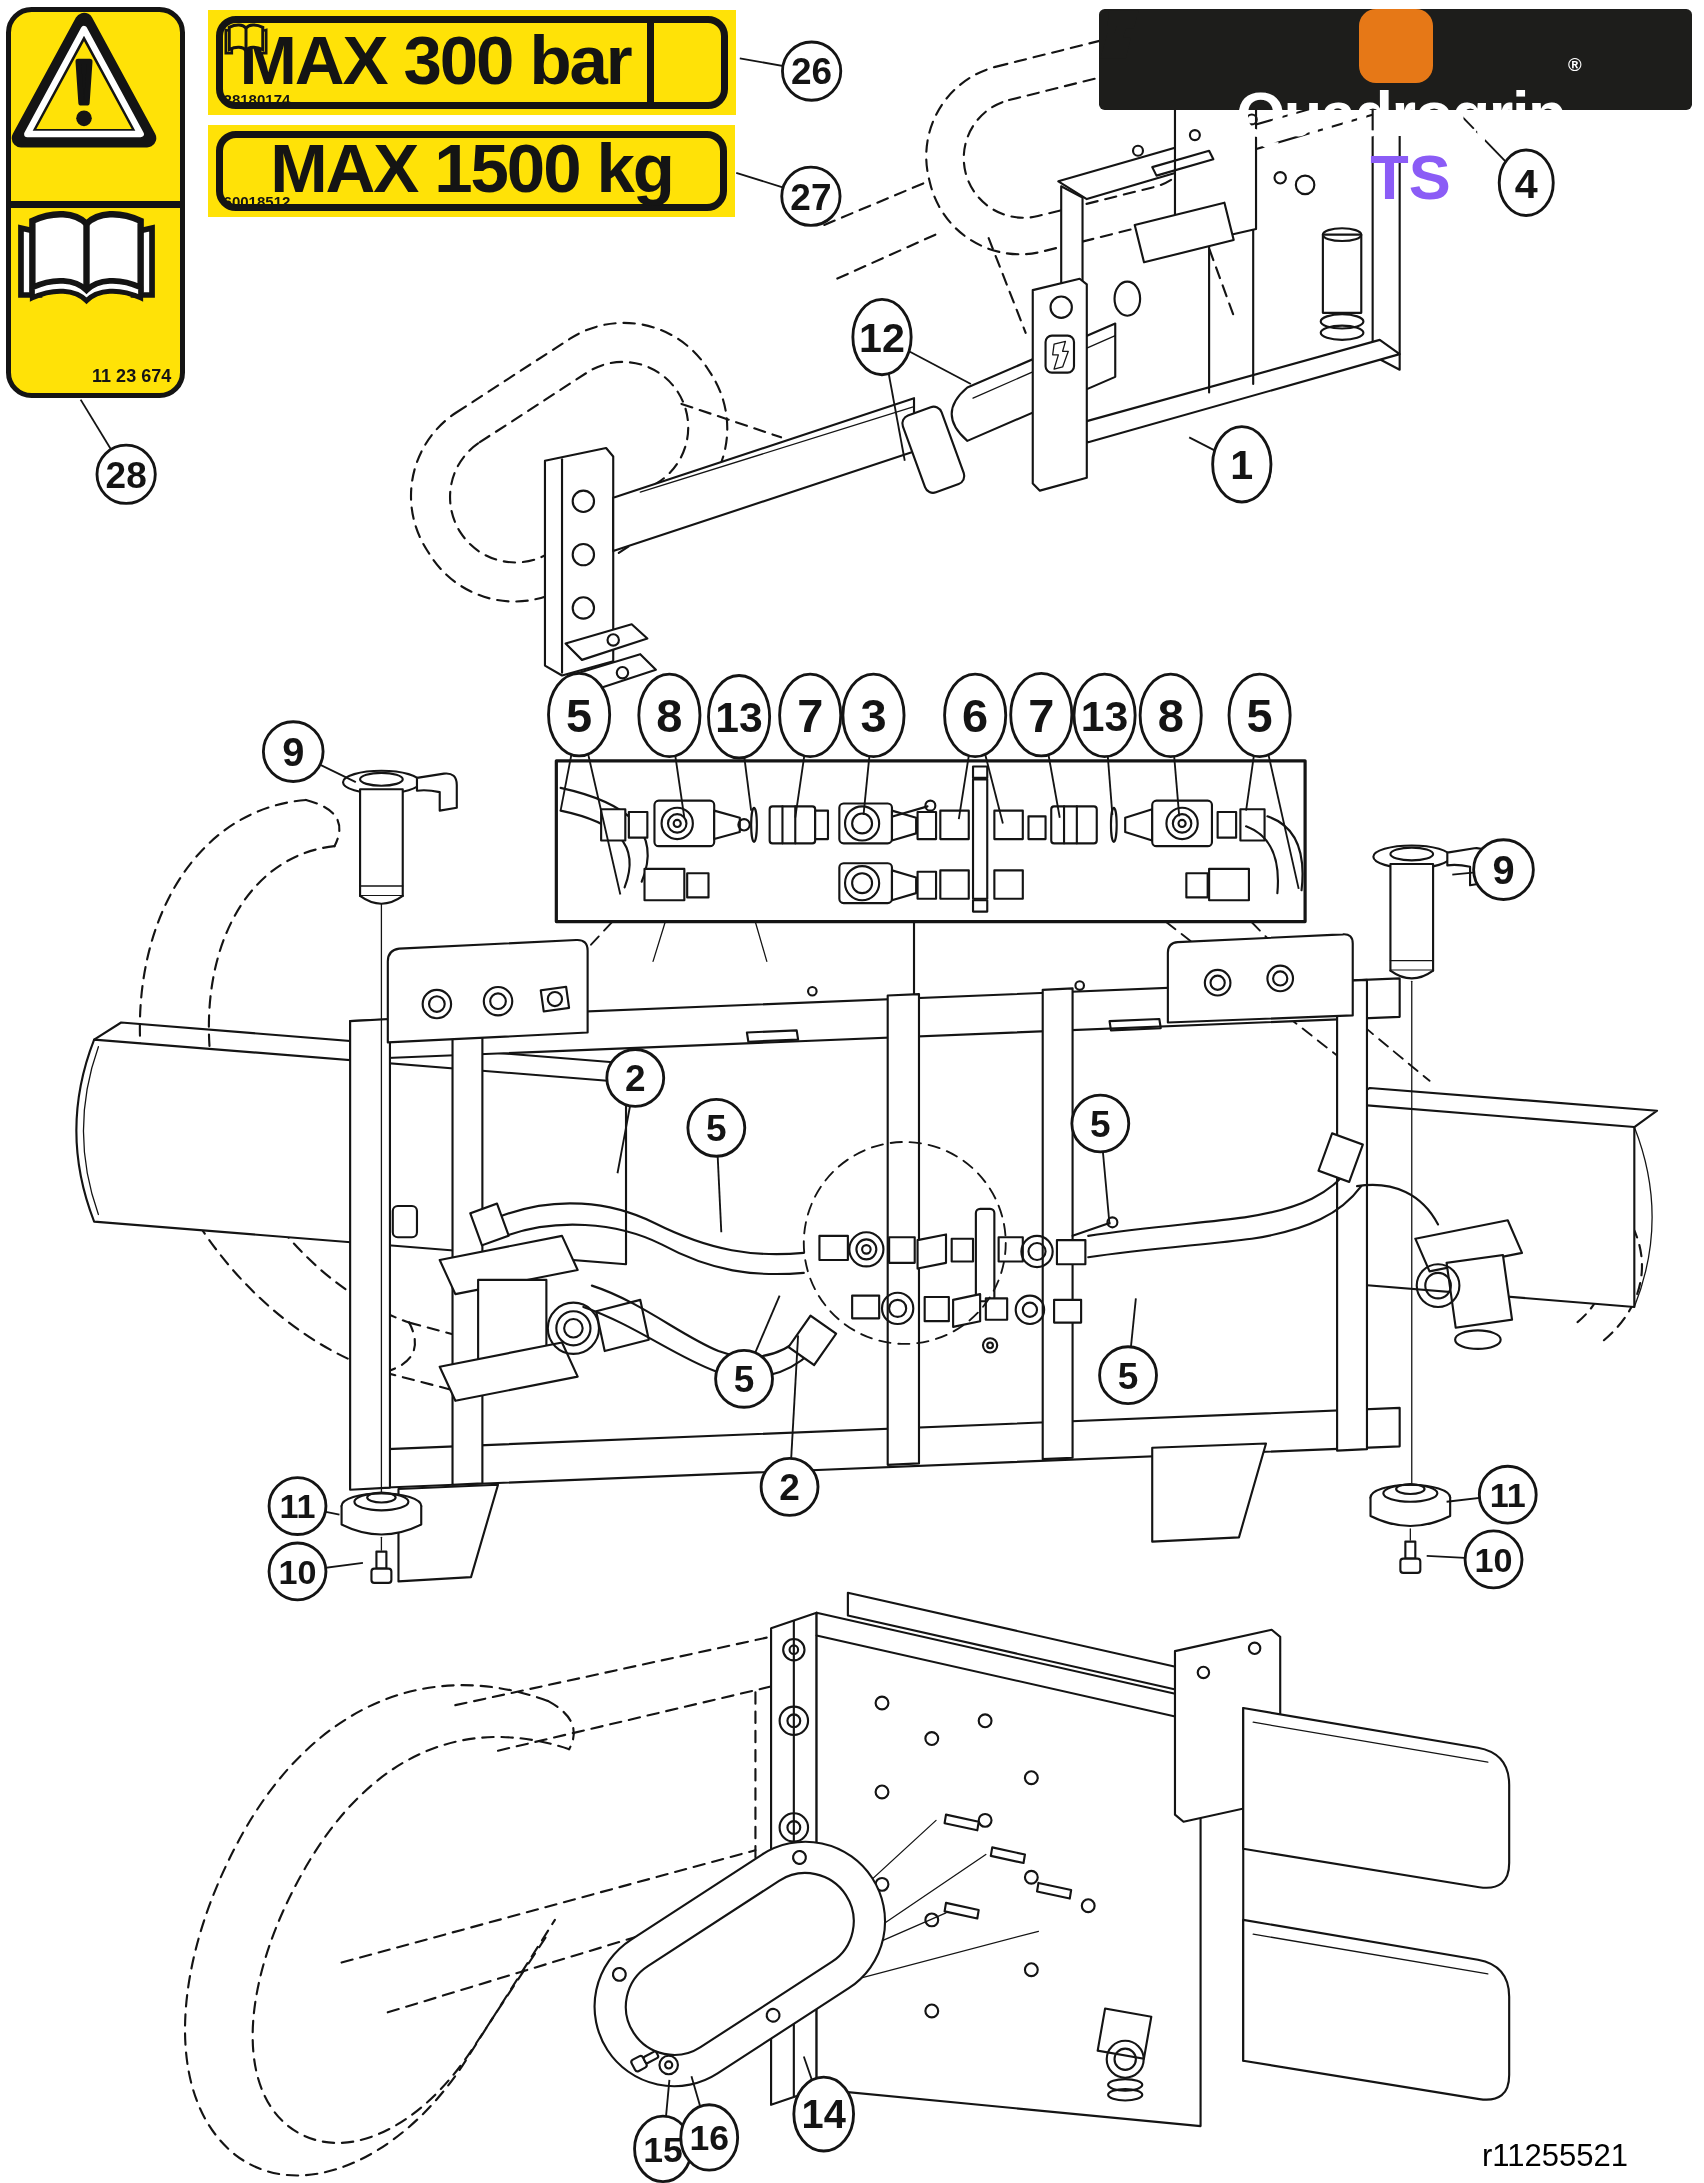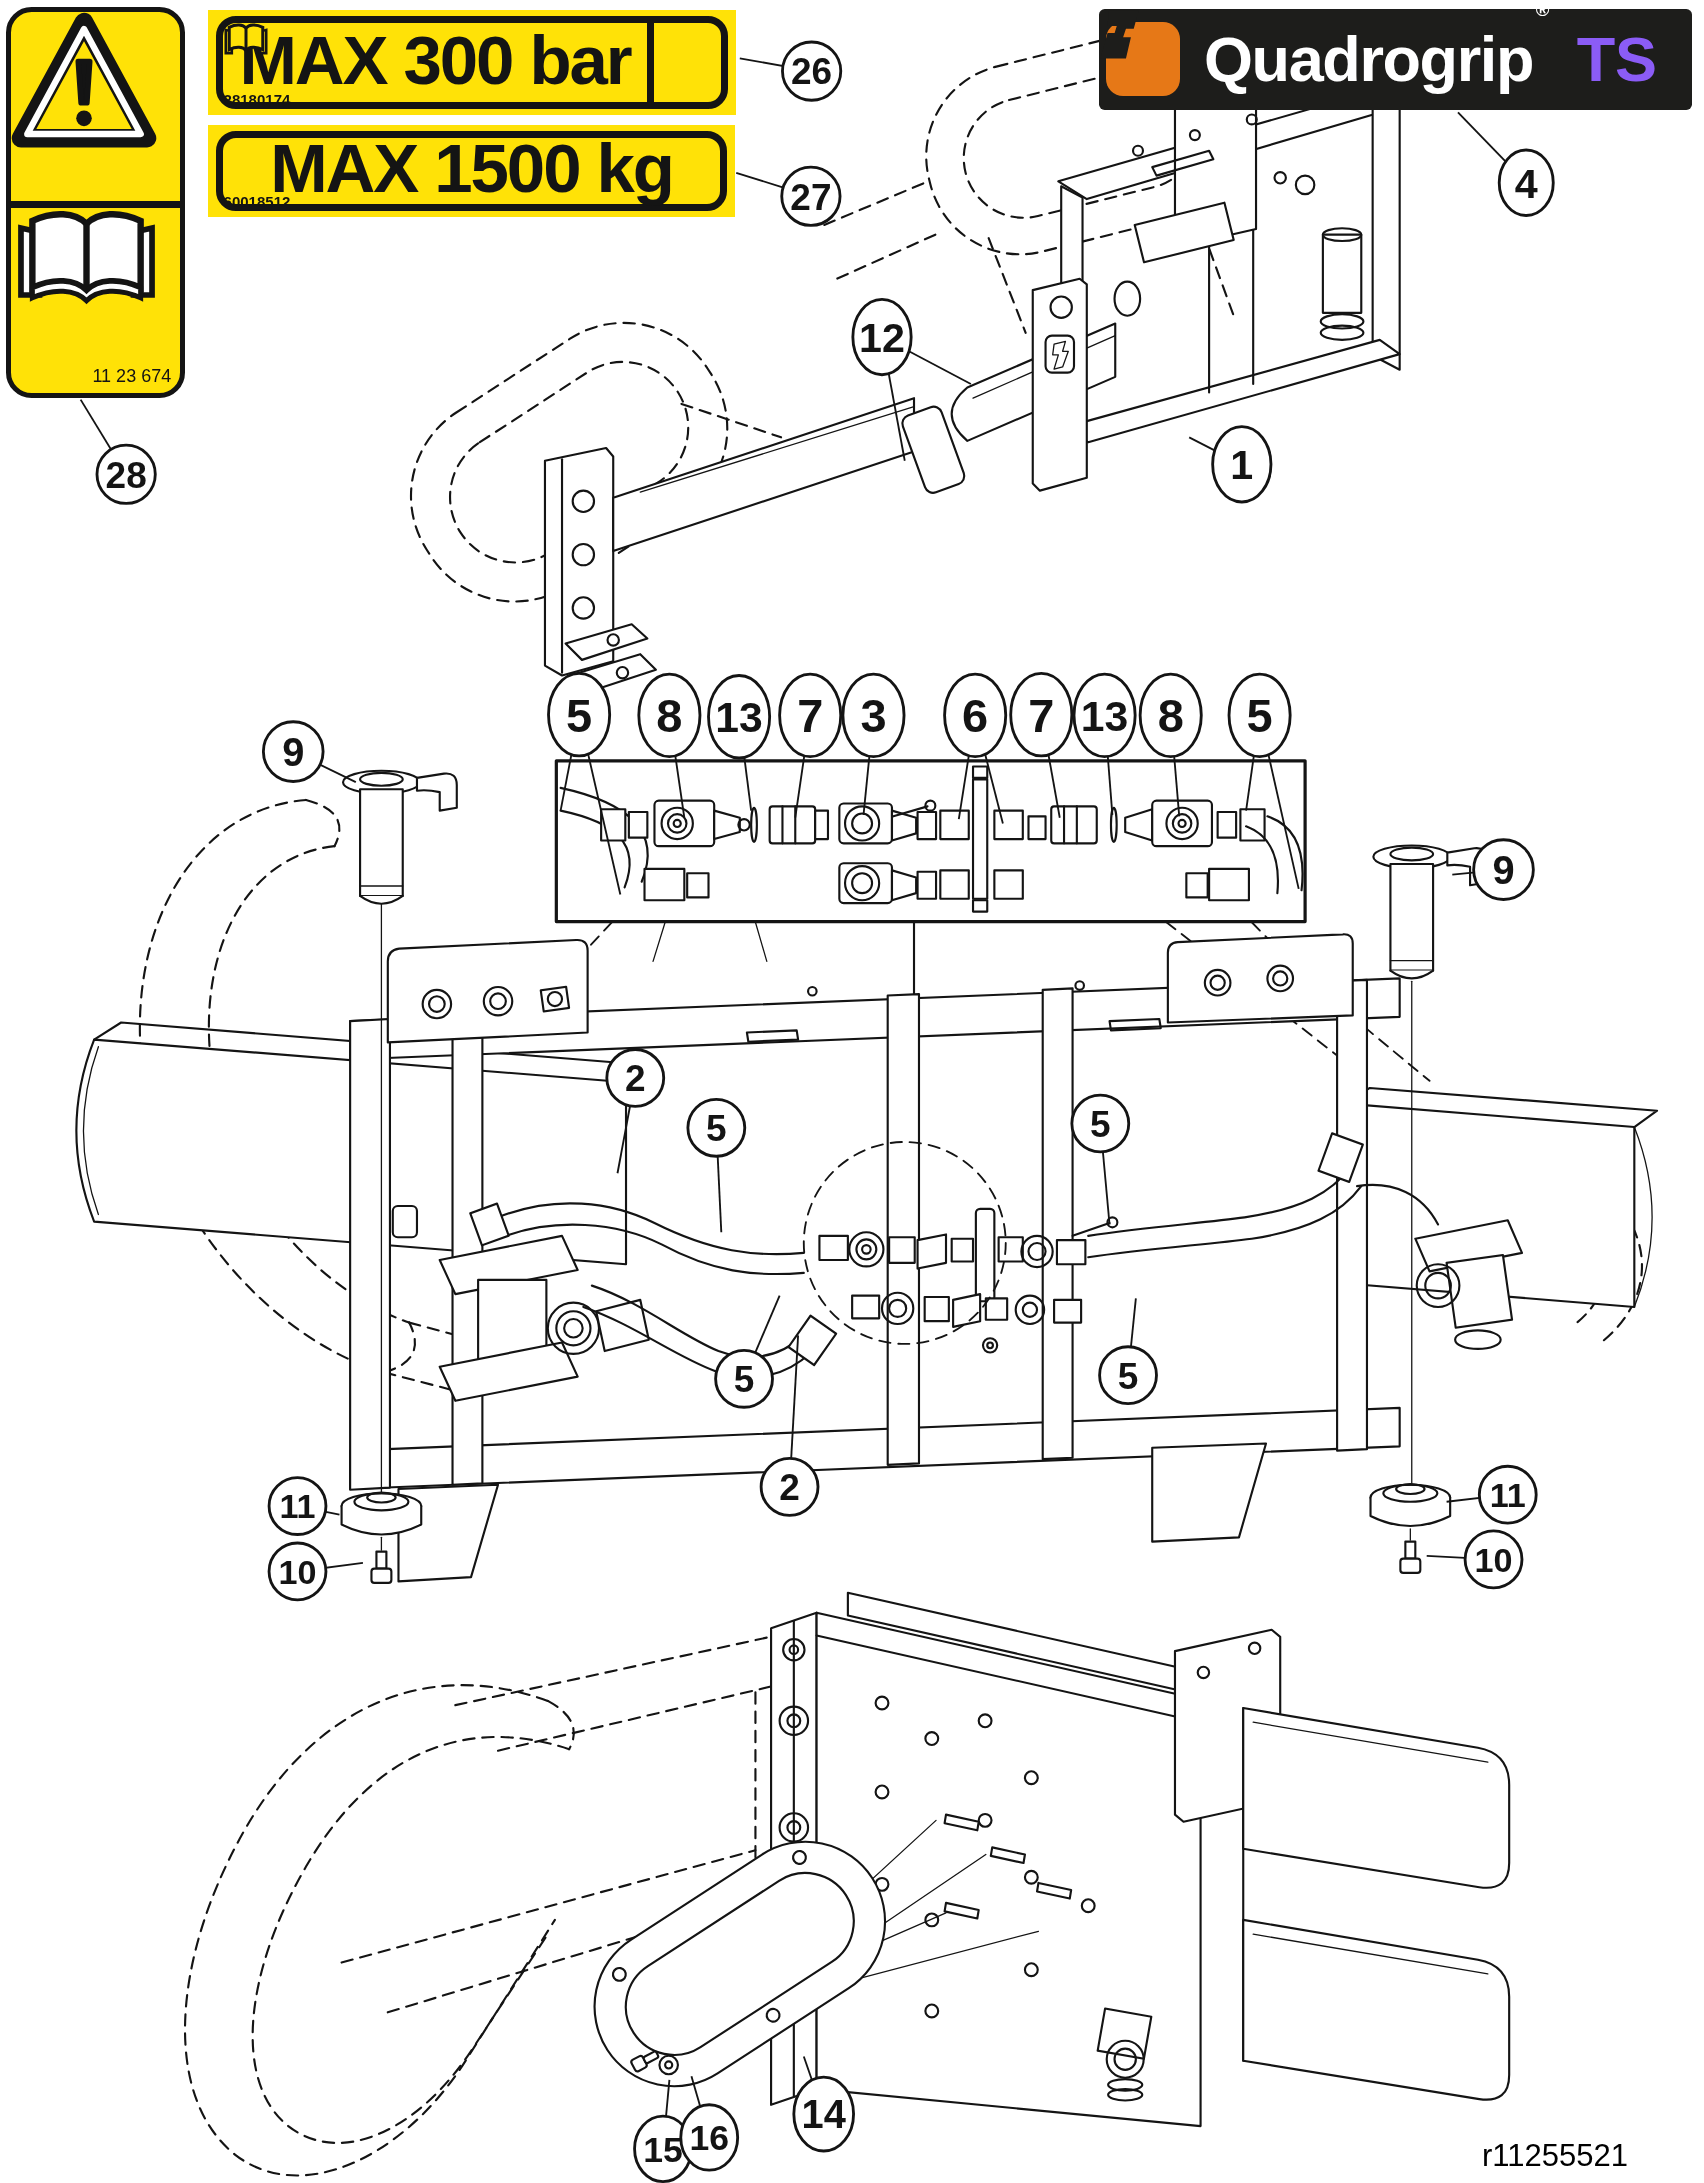--- a/index.html
+++ b/index.html
@@ -5,33 +5,33 @@
   html,body{margin:0;padding:0;background:#fff;}
   .stage{position:relative;width:1705px;height:2183px;background:#fff;
          font-family:"Liberation Sans",sans-serif;overflow:hidden;}
   .stage svg{position:absolute;left:0;top:0;}
   
   .sticker{position:absolute;box-sizing:border-box;background:var(--yellow);}
   .warning{left:5.7px;top:7.1px;width:179px;height:391px;border:5.7px solid #141414;border-radius:25.6px;}
   .warning .panel{position:absolute;left:0;width:100%;display:flex;align-items:center;justify-content:center;}
   .warning .p-top{top:0;height:196px;border-bottom:7.8px solid #141414;box-sizing:border-box;}
   .warning .p-bot{top:196px;height:183px;}
-  .warning .pn{position:absolute;right:8.5px;bottom:5.7px;font-size:18px;font-weight:normal;color:#141414;margin-top:40px;}
+  .warning .pn{position:absolute;right:8.5px;bottom:5.7px;font-size:18px;font-weight:bold;color:#141414;margin-top:40px;}
   .maxlbl{left:208px;top:10px;width:528px;height:105px;}
   .maxlbl2{left:208px;top:125px;width:527px;height:92px;}
   .max-inner{position:absolute;inset:6.4px 7.8px;border:7.8px solid #141414;border-radius:20px;
              display:flex;align-items:center;}
   .max-text{flex:1;text-align:center;font-weight:bold;font-size:69px;letter-spacing:-2.1px;
             color:#141414;line-height:1;padding-bottom:4.3px;white-space:nowrap;}
   .book-sect{width:74px;height:100%;border-left:7.8px solid #141414;display:flex;
              align-items:center;justify-content:center;box-sizing:border-box;}
   .max-code{position:absolute;left:15.6px;bottom:7.1px;font-size:15px;font-weight:bold;color:#141414;}
   
   .brand{position:absolute;left:1099px;top:8.5px;width:593px;height:101px;background:var(--logoblack);
-         border-radius:5.7px;display:flex;align-items:center;padding:0 7px;box-sizing:border-box;}
+         border-radius:5.7px;display:flex;align-items:center;padding:0 35px;box-sizing:border-box;flex-direction:column;}
   .brand-icon{width:74px;height:74px;border-radius:17px;background:var(--logoorange);
               display:flex;align-items:center;justify-content:center;flex:0 0 auto;}
   .brand-name{color:#fff;font-weight:bold;font-size:63px;letter-spacing:-1.4px;margin-left:24px;line-height:1;}
   .brand-reg{color:#fff;font-size:18.5px;vertical-align:top;position:relative;top:-28.4px;left:2.8px;font-weight:bold;}
   .brand-model{color:#8b5cf6;font-weight:bold;font-size:63px;margin-left:30px;line-height:1;}
   
   .ref{position:absolute;right:77px;top:2138px;font-size:31px;color:#000000;}
   
   .art path,.art line,.art rect,.art circle,.art ellipse,.art polygon,.art polyline
       {fill:none;stroke:#141414;stroke-width:3;stroke-linejoin:round;stroke-linecap:round;}

